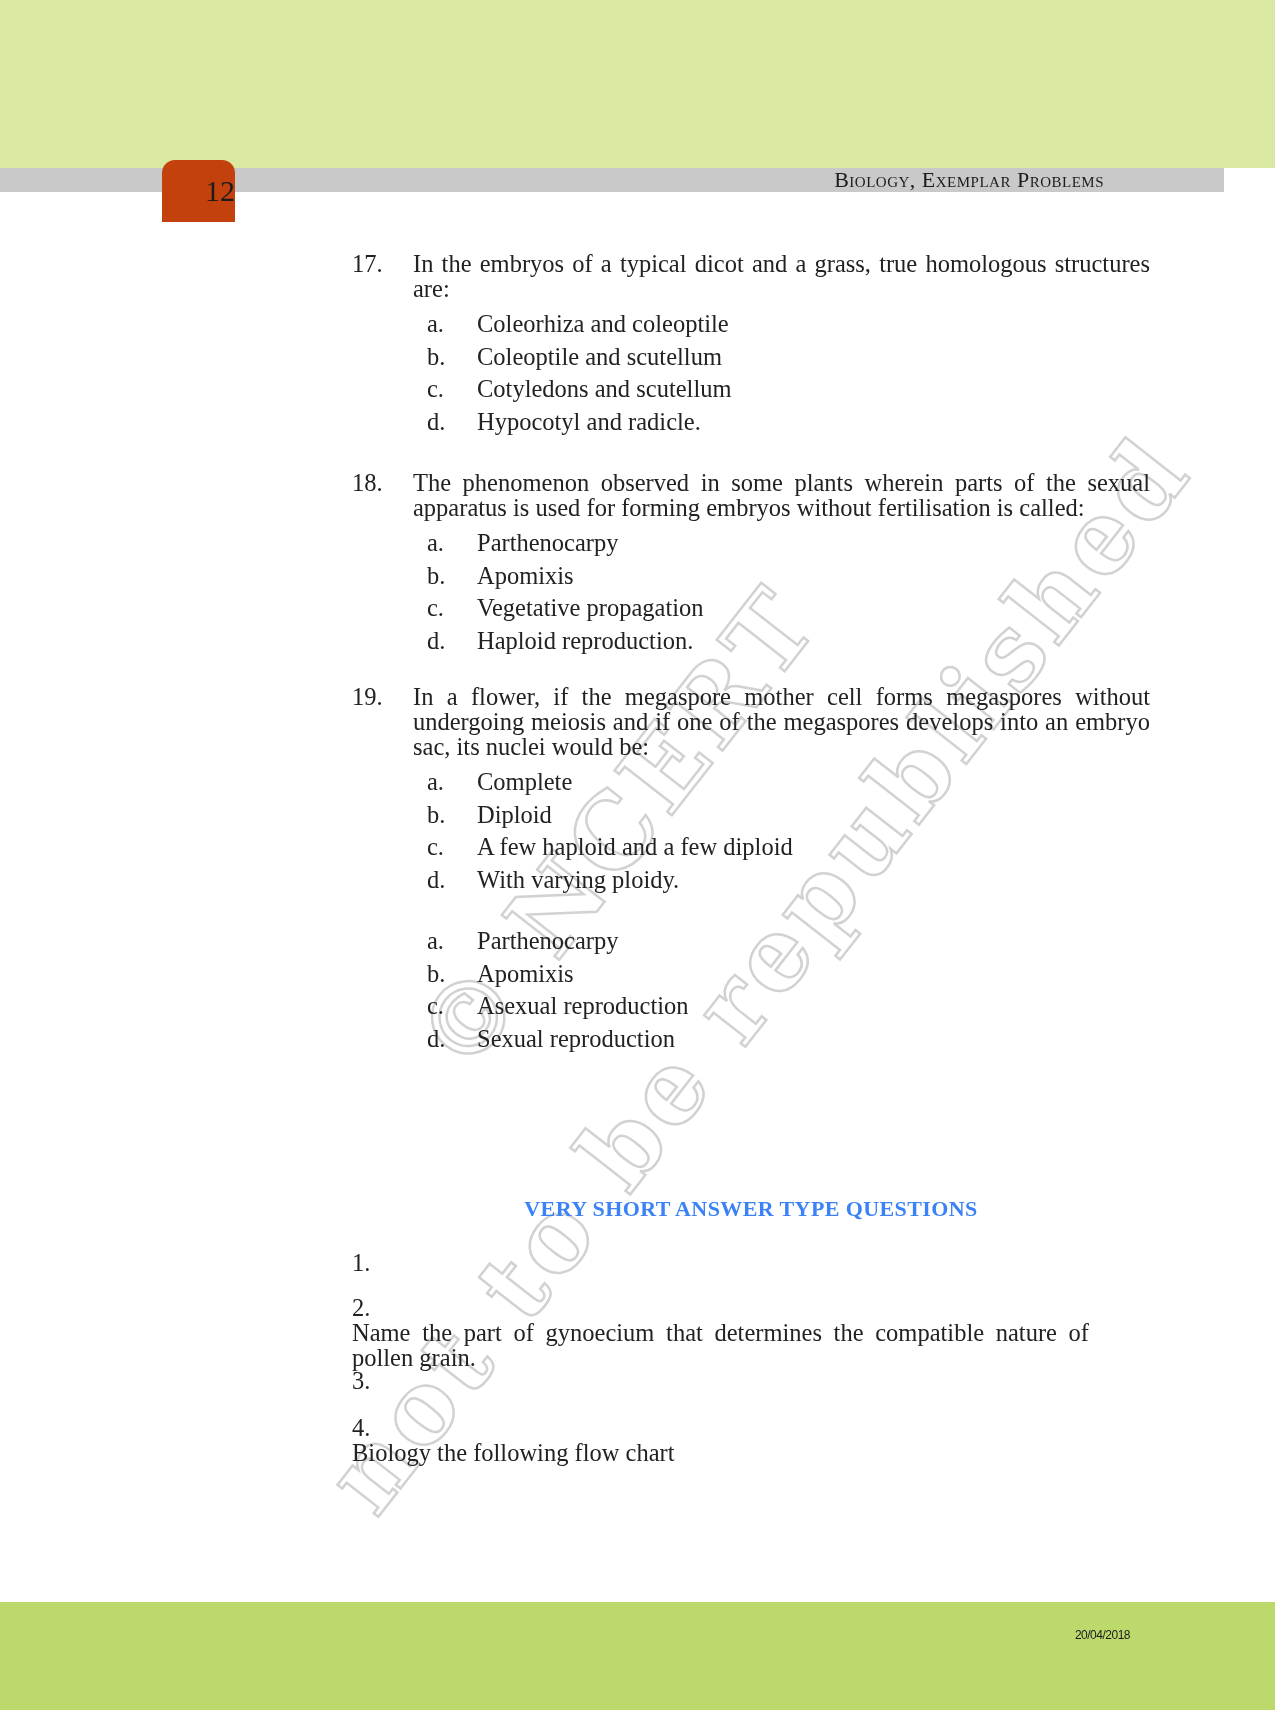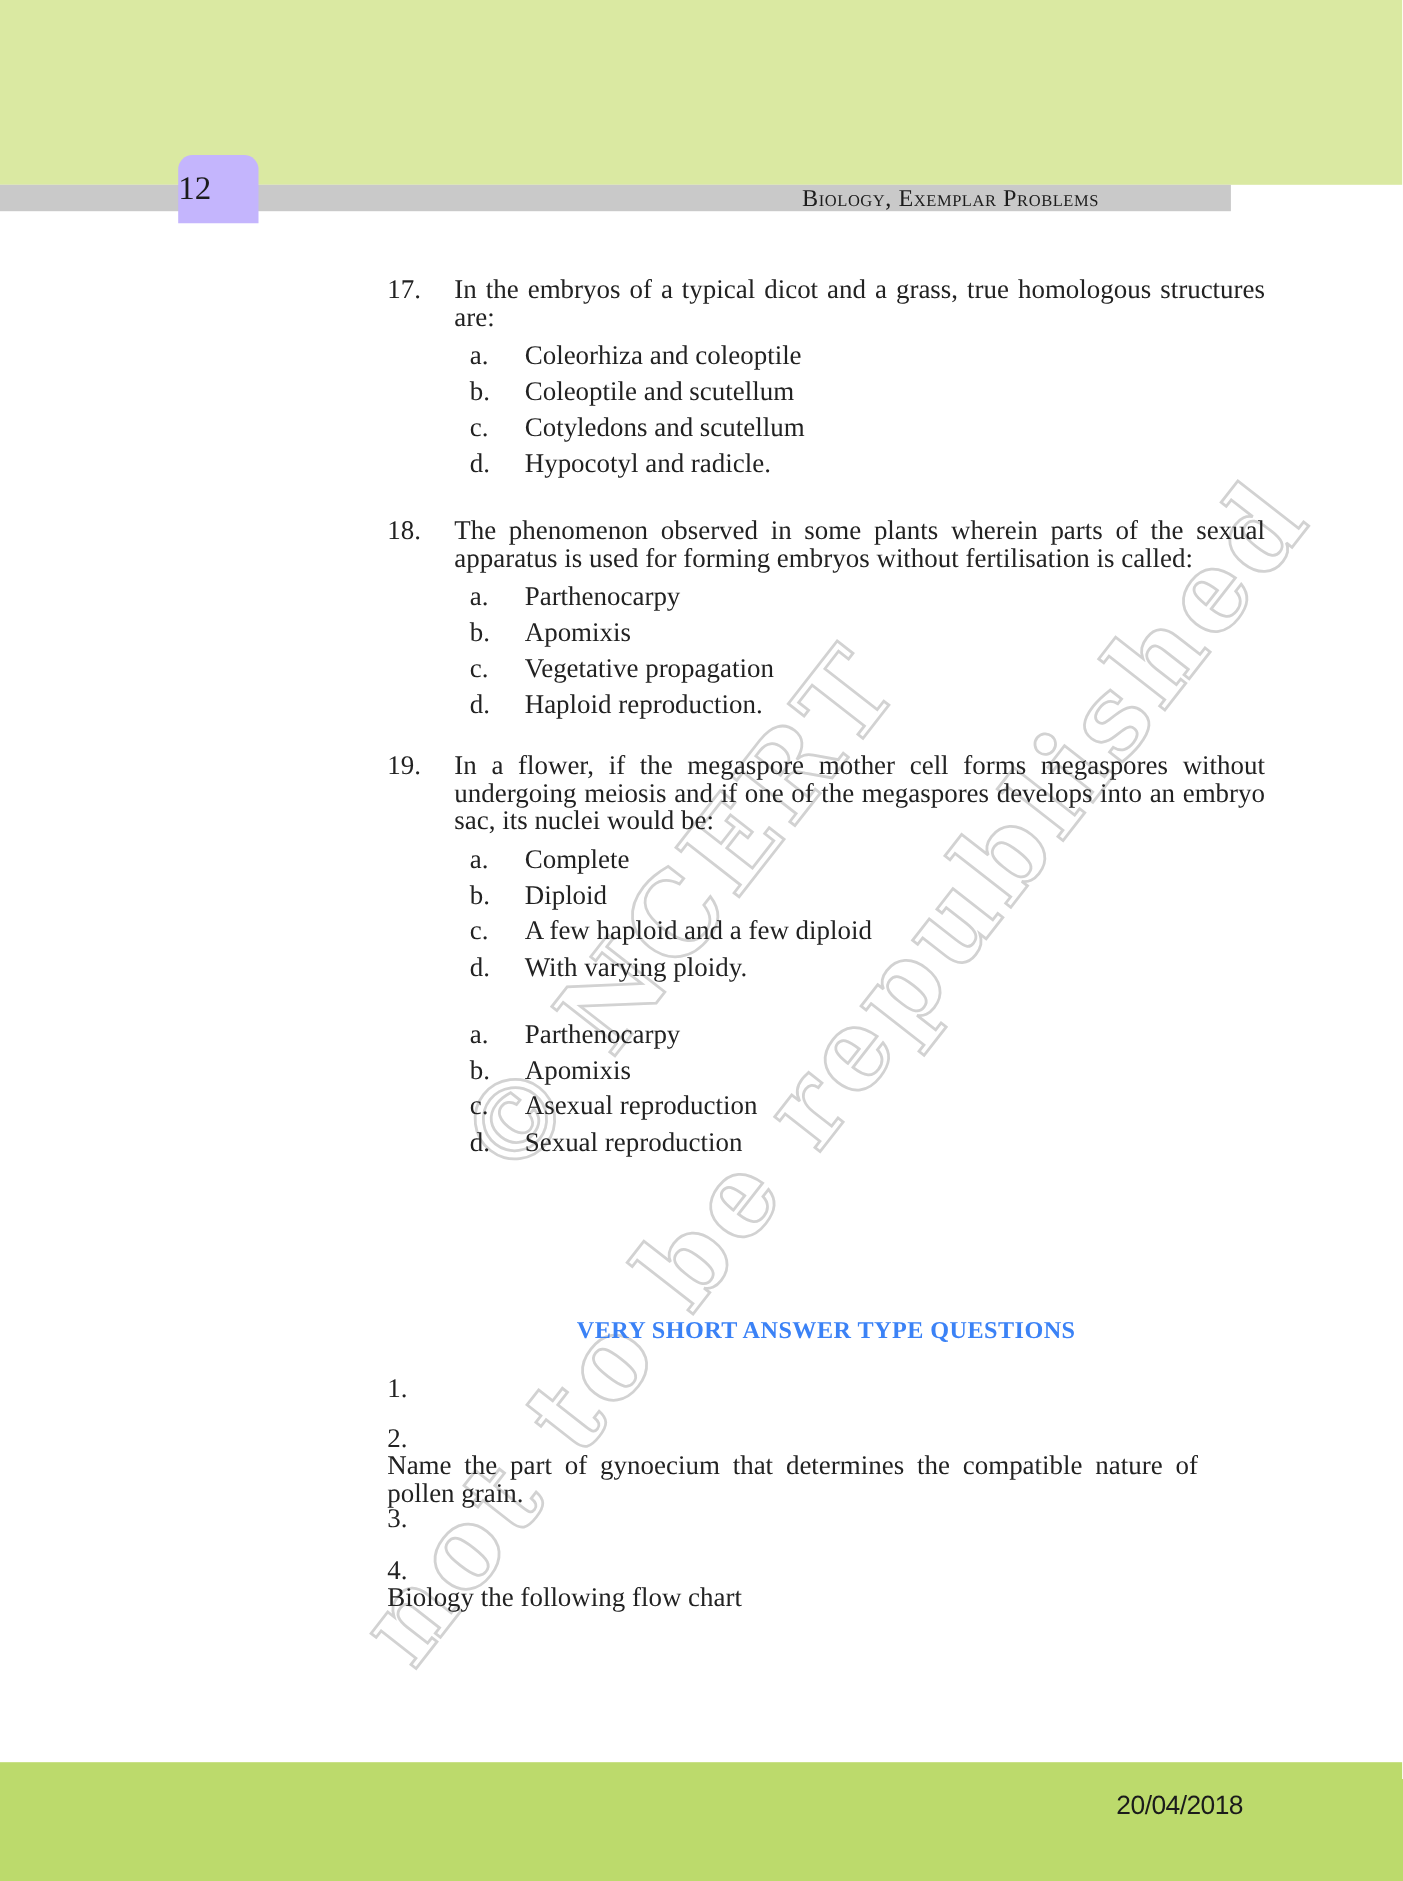--- a/index.html
+++ b/index.html
@@ -14,36 +14,36 @@
   }
 
   
   .band-top {
     position: absolute; left: 0; top: 0;
     width: 1275px; height: 168px;
     background: #dae9a2; z-index: 3;
   }
   .header-bar {
     position: absolute; left: 0; top: 168px;
-    width: 1119px; height: 24px;
+    width: 1224px; height: 24px;
     background: #c9c9c9; z-index: 3;
   }
   .header-title {
     position: absolute; right: 120px; top: 50%;
     transform: translateY(-50%);
     font-variant: small-caps;
     font-size: 22px; letter-spacing: 0.5px;
     color: #1c1c1c; white-space: nowrap;
   }
   .page-tab {
-    position: absolute; left: 162px; top: 141px;
+    position: absolute; left: 162px; top: 160px;
     width: 73px; height: 62px;
-    background: #c4b5fd;
+    background: #c2410c;
     border-radius: 13px 13px 0 0;
-    z-index: 4; text-align: left;
+    z-index: 4; text-align: right;
   }
   .page-num {
     display: block; margin-top: 15px;
     font-size: 30px; line-height: 32px; color: #1c1c1c;
   }
 
   
   .watermark {
     position: absolute;
     font-family: "DejaVu Serif", serif;
@@ -95,21 +95,21 @@
 
   
   .band-bottom {
     position: absolute; left: 0; top: 1602px;
     width: 1275px; height: 108px;
     background: #bcda6c; z-index: 3;
   }
   .footer-date {
     position: absolute; right: 145px; top: 26px;
     font-family: "Liberation Sans", sans-serif;
-    font-size: 24px; letter-spacing: -0.5px;
+    font-size: 12px; letter-spacing: -0.5px;
     color: #1b1b1b;
   }
 </style>
 </head>
 <body>
 
 <div class="page">
 
   <div class="band-top"></div>
   <div class="header-bar">

